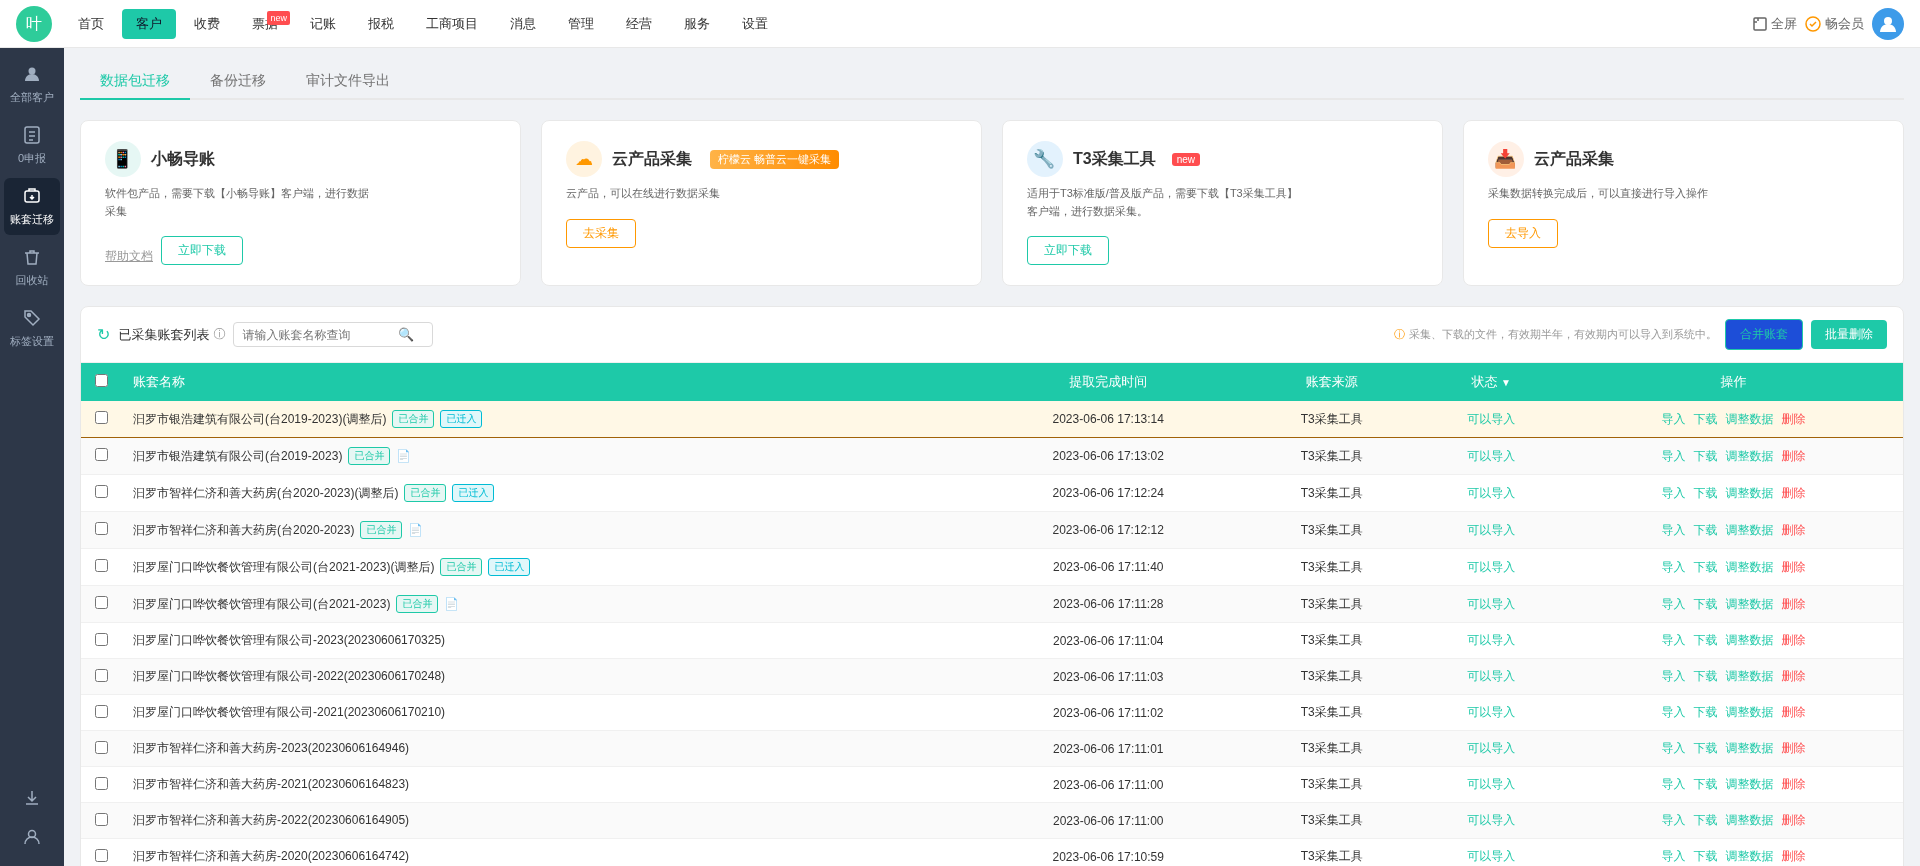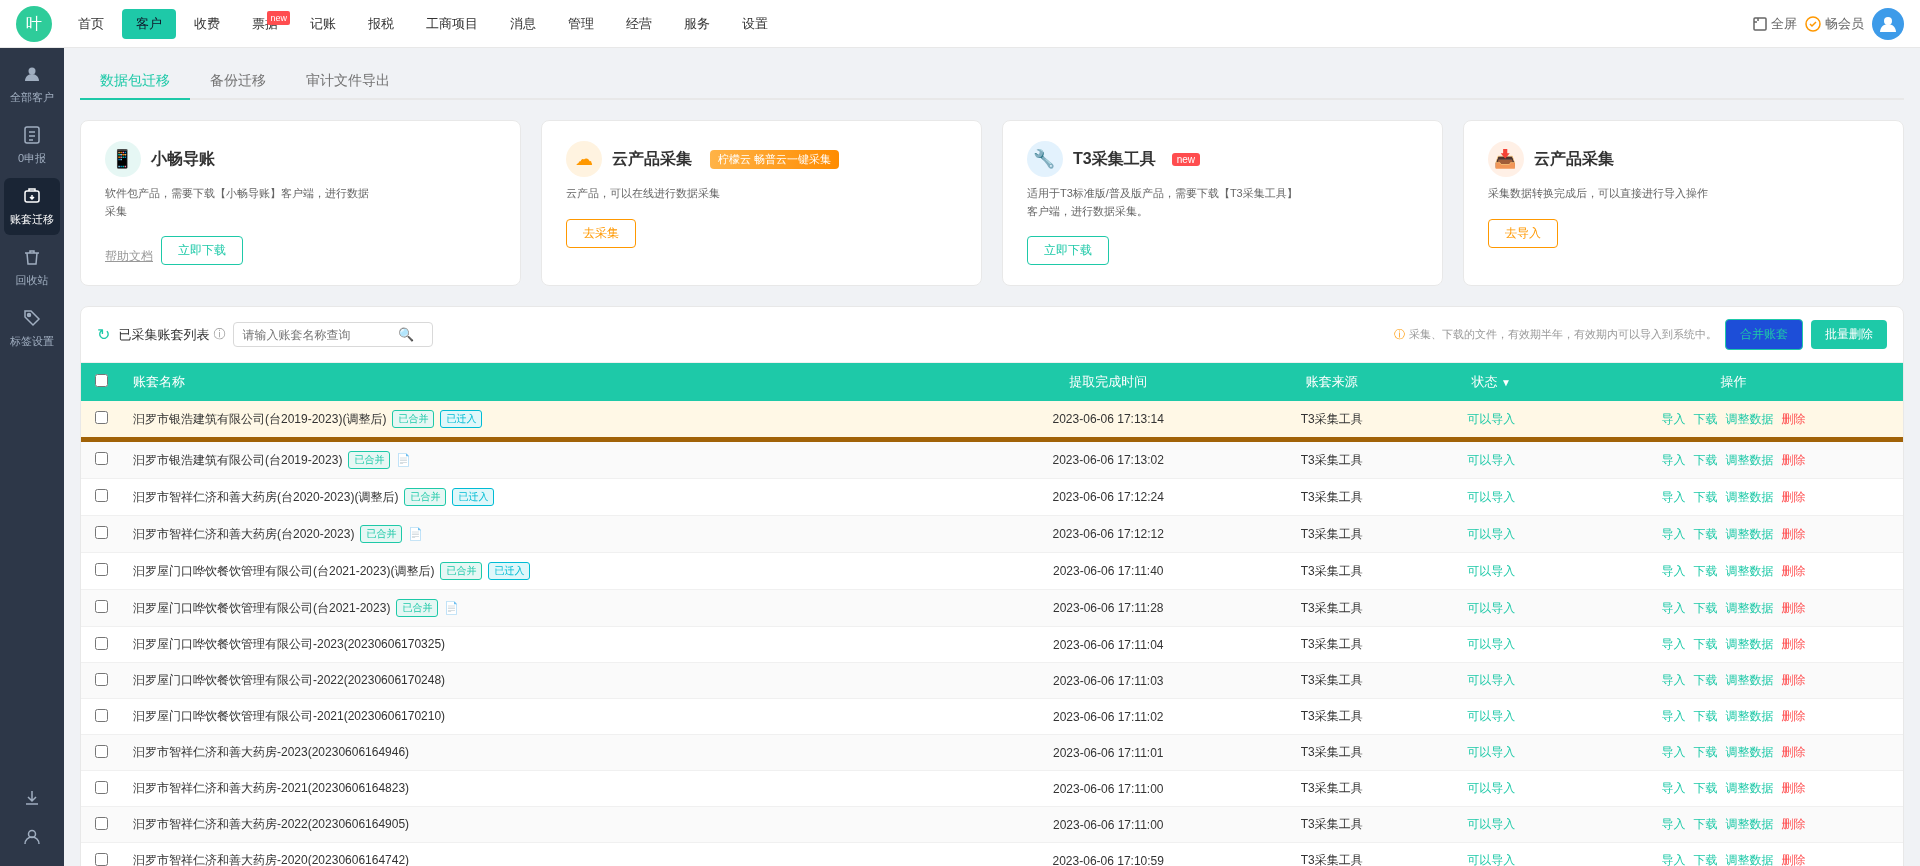--- a/index.html
+++ b/index.html
@@ -116,21 +116,21 @@
     .data-table { width: 100%; border-collapse: collapse; }
     .data-table thead tr { background: #1ec9a8; color: #fff; }
     .data-table thead th {
       padding: 10px 12px; text-align: center; font-weight: 500; font-size: 13px;
     }
     .data-table thead th:first-child { width: 40px; }
     .data-table thead th:nth-child(2) { text-align: left; }
     .data-table tbody tr { border-bottom: 1px solid #f0f0f0; }
     .data-table tbody tr:nth-child(even) { background: #fafafa; }
     .data-table tbody tr:first-child { background: #fff8e6; }
-    .data-table tbody tr:first-child td { border-bottom: 5px solid #a16207; }
+    .data-table tbody tr:first-child td { border-bottom: 1px solid #a16207; }
     .data-table tbody td { padding: 9px 12px; font-size: 12px; color: #333; text-align: center; }
     .data-table tbody td:nth-child(2) { text-align: left; }
     .cell-name { display: flex; align-items: center; gap: 6px; flex-wrap: wrap; }
     .tag { display: inline-flex; align-items: center; font-size: 10px; border-radius: 3px; padding: 1px 5px; }
     .tag-green { background: #e6f7f4; color: #1ec9a8; border: 1px solid #1ec9a8; }
     .tag-cyan { background: #e0f7fa; color: #00bcd4; border: 1px solid #00bcd4; }
     .tag-icon { font-size: 12px; color: #666; cursor: pointer; }
     .action-link { color: #1ec9a8; cursor: pointer; font-size: 12px; }
     .action-link.red { color: #ff4d4f; }
     td .actions { display: flex; align-items: center; justify-content: center; gap: 8px; }

